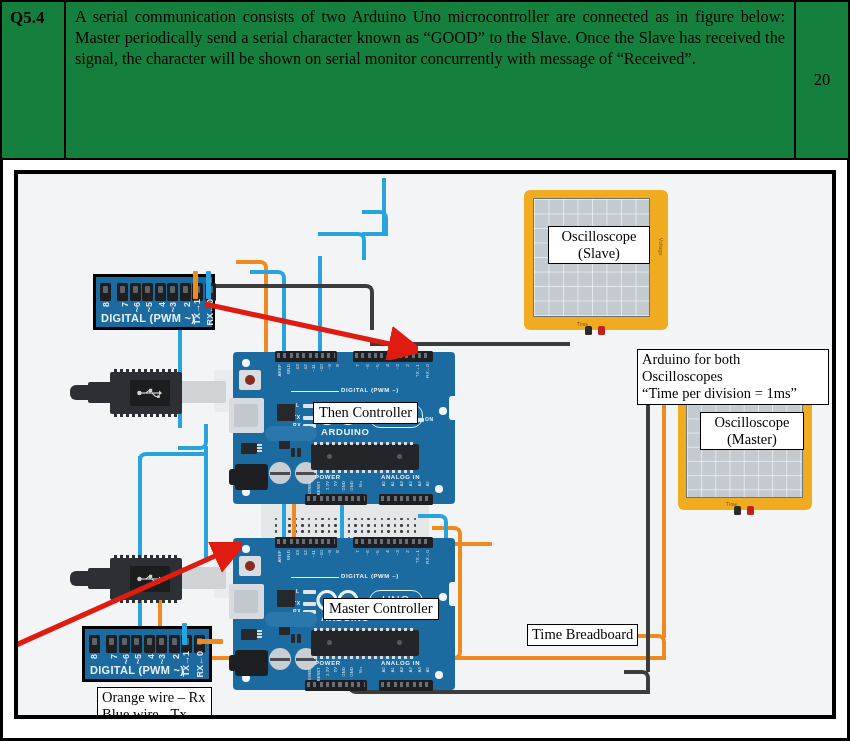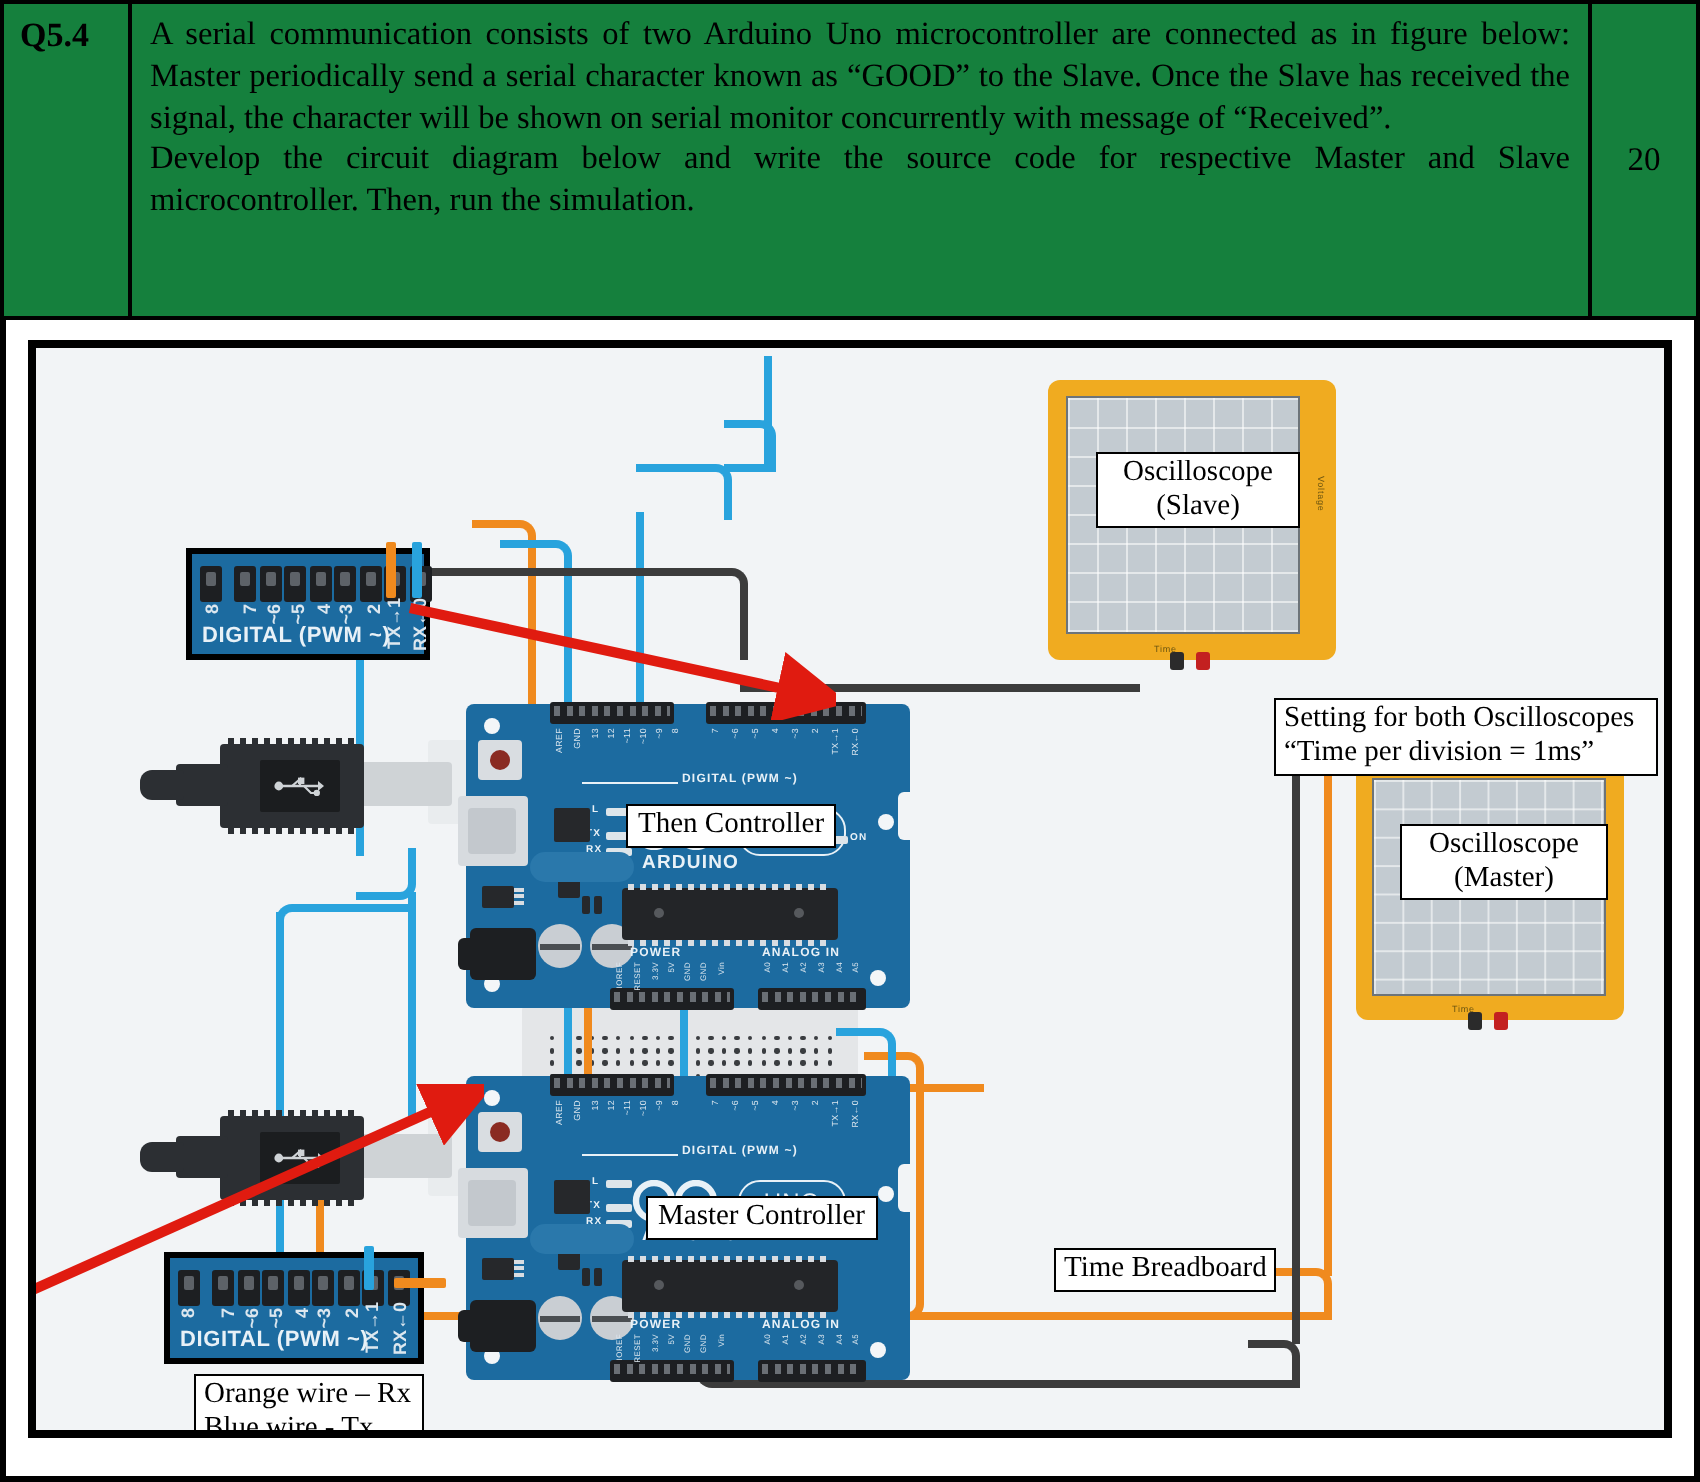--- a/index.html
+++ b/index.html
@@ -151,21 +151,20 @@
 </style>
 </head>
 <body>
 
 <div class="page">
 
   <div class="qtable">
     <div class="q-num">Q5.4</div>
     <div class="q-body">
       <p>A serial communication consists of two Arduino Uno microcontroller are connected as in figure below: Master periodically send a serial character known as “GOOD” to the Slave. Once the Slave has received the signal, the character will be shown on serial monitor concurrently with message of “Received”.</p>
-      <p>Develop the circuit diagram below and write the source code for respective Master and Slave microcontroller. Then, run the simulation.</p>
     </div>
     <div class="q-marks">20</div>
   </div>
 
   <div class="figwrap">
   <div class="figframe">
   <div class="canvas">
 
     <div class="wr orange" style="left:218px;top:86px;width:32px;height:26px;border-width:4px 4px 0 0;border-radius:0 8px 0 0;"></div>
     <div class="w orange" style="left:246px;top:110px;width:4px;height:135px;"></div>
@@ -772,21 +771,21 @@
       <div class="zh-lbl" style="left:72px;top:25px;">~3</div>
       <div class="zh-lbl" style="left:86px;top:25px;">2</div>
       <div class="zh-lbl" style="left:96px;top:22px;">TX→1</div>
       <div class="zh-lbl" style="left:110px;top:22px;">RX←0</div>
       <div class="zh-title" style="left:5px;bottom:3px;">DIGITAL (PWM ~)</div>
     </div>
 
     <div class="callout" style="left:79px;top:513px;width:105px;">Orange wire – Rx
 Blue wire - Tx</div>
 
-    <div class="callout" style="left:619px;top:175px;width:182px;">Setting for both Oscilloscopes
+    <div class="callout" style="left:619px;top:175px;width:182px;">Arduino for both Oscilloscopes
 “Time per division = 1ms”</div>
 
     <div class="callout" style="left:509px;top:450px;white-space:nowrap;">Time Breadboard</div>
 
     <svg class="arrow" style="left:185px;top:126px;" width="215" height="60" viewBox="0 0 215 60">
       <defs>
         <marker id="ah1" markerWidth="7" markerHeight="7" refX="2" refY="3.5" orient="auto">
           <path d="M0,0 L7,3.5 L0,7 z" fill="#e01b10"></path>
         </marker>
       </defs>

